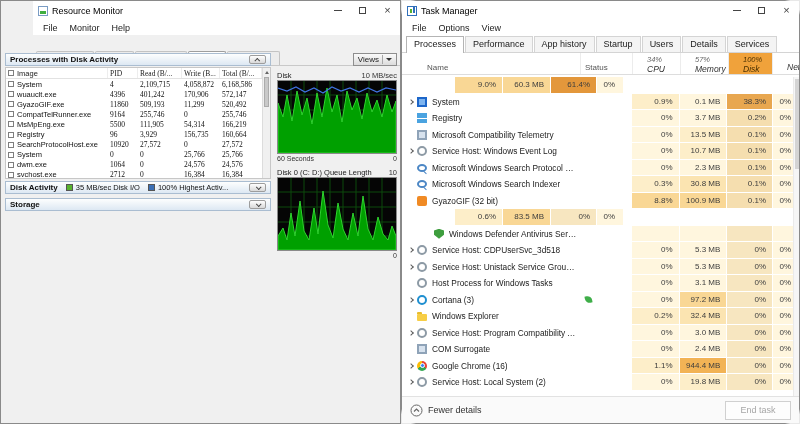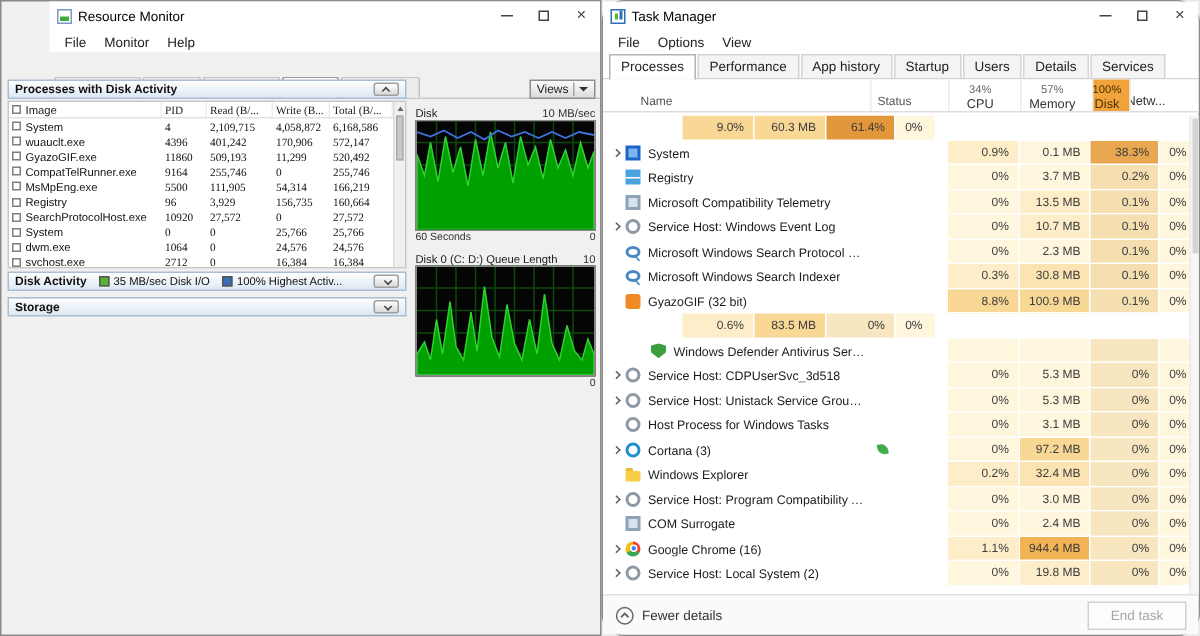--- a/index.html
+++ b/index.html
@@ -63,24 +63,24 @@
   #taskmgr { left:401px; width:399px; background:#fff;border-radius:15px; }
   .tm-appicon { width:10px; height:10px; background:#fff; border:1px solid #2f6fba; position:relative; }
   .tm-appicon::before { content:""; position:absolute; left:2px; bottom:2px; width:2px; height:4px; background:#58b32e; }
   .tm-appicon::after { content:""; position:absolute; left:5px; bottom:2px; width:2px; height:6px; background:#2f6fba; }
   .tm-tabs { height:18px; background:#fff; display:flex; align-items:flex-end; padding:0 0 0 4px; border-bottom:1px solid #d4d4d4; }
   .tm-tab { font-size:9px; color:#222; padding:2px 7px 3px; border:1px solid #d4d4d4; border-bottom:none; margin-right:1px; background:#f4f4f4; white-space:nowrap; }
   .tm-tab.active { background:#fff; position:relative; top:1px; padding-bottom:4px; border-color:#b4b4b4; }
   .tm-header { display:flex; height:22px; border-bottom:1px solid #ddd; background:#fff; }
   .tm-h-name { width:178px; display:flex; align-items:flex-end; padding:0 0 2px 25px; font-size:8px; color:#555; }
   .tm-h-status { width:52px; display:flex; align-items:flex-end; padding:0 0 2px 4px; font-size:8px; color:#555; border-left:1px solid #ececec; }
-  .tm-h-val { width:48px; display:flex; flex-direction:column; align-items:center; justify-content:space-between; padding:2px 6px 2px 0; border-left:1px solid #ececec; }
+  .tm-h-val { width:48px; display:flex; flex-direction:column; align-items:flex-start; justify-content:space-between; padding:2px 6px 2px 14px; border-left:1px solid #ececec;font-style:italic; }
   .tm-h-val .pct { font-size:7.5px; color:#666; }
   .tm-h-val .lbl { font-size:8.5px; color:#333; }
-  .tm-h-disk { width:25px; }
+  .tm-h-disk { width:44px; }
   .tm-h-disk .pct, .tm-h-disk .lbl { color:#4a3000; }
   .tm-h-net { width:27px; overflow:hidden; }
   .tm-rows { position:absolute; top:76px; left:0; right:0; bottom:27px; background:#fff; overflow:hidden; }
   .tm-row { display:flex; height:16.5px; align-items:stretch; }
   .tm-namecell { width:178px; display:flex; align-items:center; padding-left:3px; overflow:hidden; white-space:nowrap; }
   .tm-namecell.child { padding-left:20px; }
   .tm-name { font-size:8.3px; color:#1b1b1b; overflow:hidden; text-overflow:ellipsis; }
   .chev { width:11px; flex:0 0 11px; display:flex; align-items:center; justify-content:center; }
   .cg { width:4px; height:4px; border-top:1px solid #5b5b5b; border-right:1px solid #5b5b5b; }
   .cg-right { transform:rotate(45deg); }

